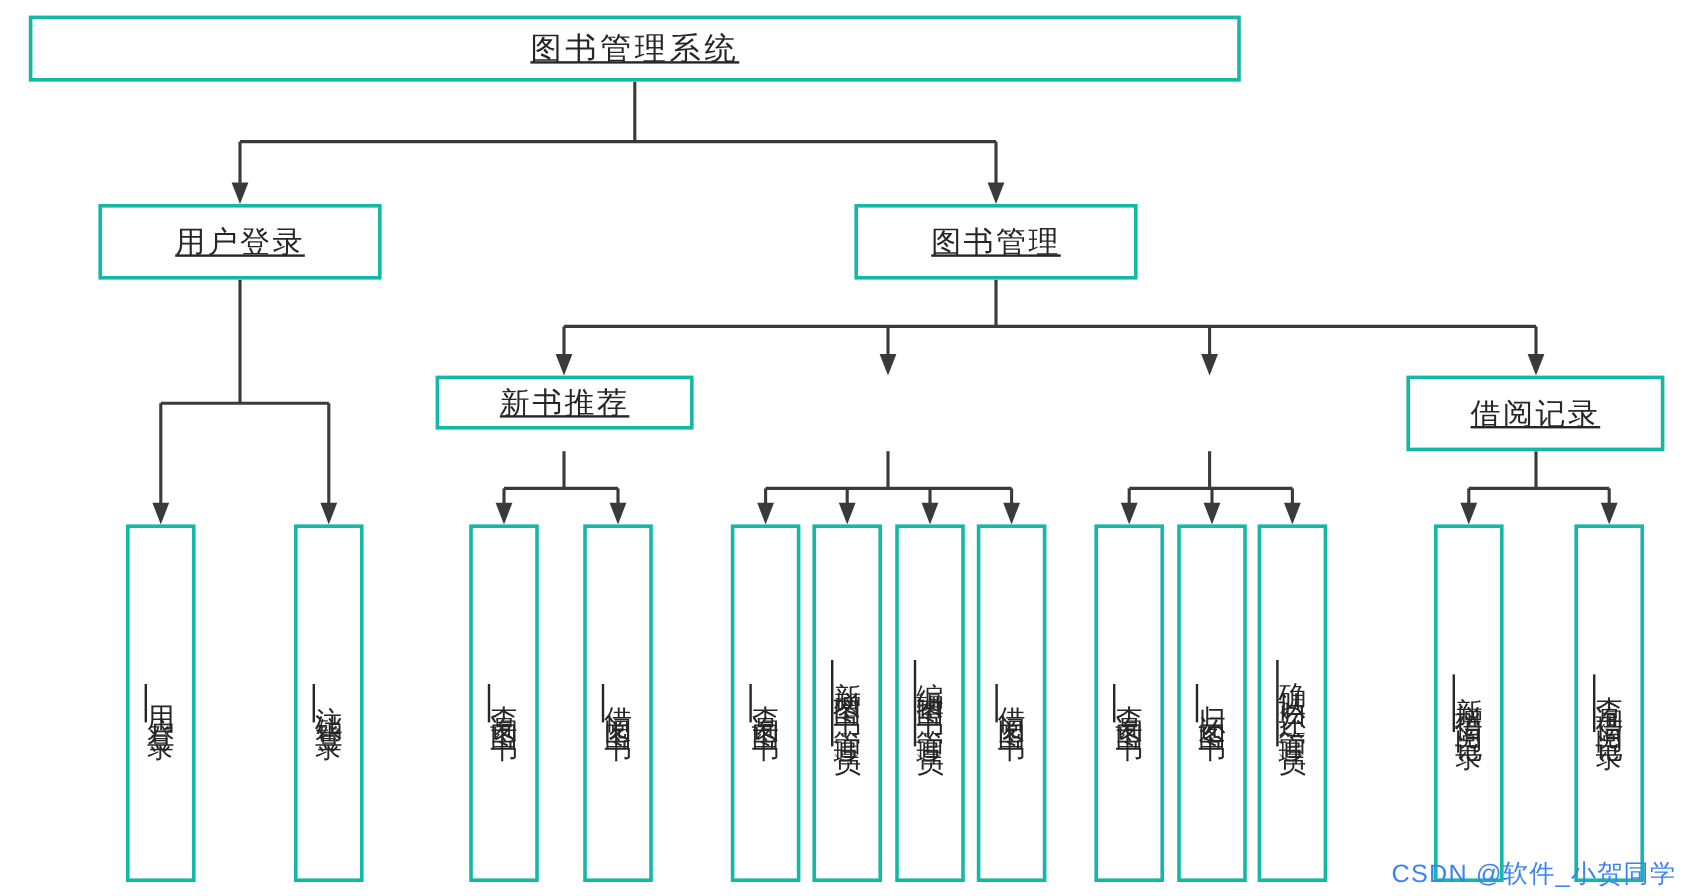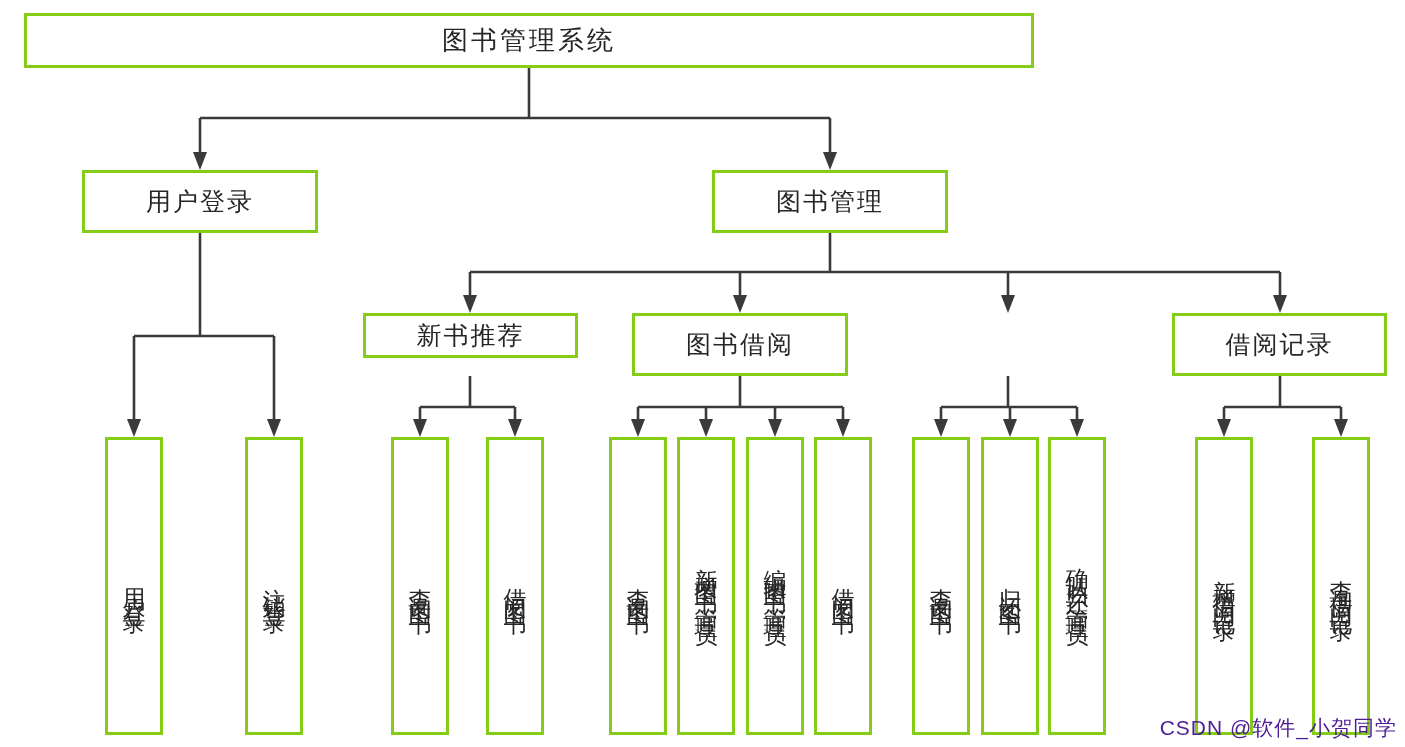--- a/index.html
+++ b/index.html
@@ -23,25 +23,26 @@
     stroke-width: 2.6;
     fill: none;
   }
   svg.wires polygon {
     fill: #3a3a3a;
     stroke: none;
   }
   .node {
     position: absolute;
     background: #ffffff;
-    border: 3px solid #84cc16;
+    border: 3px solid #14b8a6;
     display: flex;
     align-items: center;
     justify-content: center;
     text-align: center;
+    text-decoration: underline;
   }
   .h-node span {
     font-size: 25px;
     letter-spacing: 2px;
     white-space: nowrap;
   }
   .root-node span {
     font-size: 26px;
     letter-spacing: 3px;
   }
@@ -54,21 +55,21 @@
     text-orientation: mixed;
     font-size: 23px;
     line-height: 1;
     letter-spacing: 8px;
   }
   .watermark {
     position: absolute;
     right: 8px;
     bottom: 5px;
     font-size: 21px;
-    color: #4c1d95;
+    color: #3b82f6;
     letter-spacing: 1px;
     white-space: nowrap;
   }
 </style>
 </head>
 <body>
 
 <div class="stage">
 
   <svg class="wires" viewBox="0 0 1405 747" xmlns="http://www.w3.org/2000/svg">
@@ -154,23 +155,20 @@
   <div class="node h-node" style="left:82px; top:170px; width:236px; height:63px;">
     <span>用户登录</span>
   </div>
   <div class="node h-node" style="left:712px; top:170px; width:236px; height:63px;text-align:center;">
     <span>图书管理</span>
   </div>
 
   <div class="node h-node" style="left:363px; top:313px; width:215px; height:45px;">
     <span>新书推荐</span>
   </div>
-  <div class="node h-node" style="left:632px; top:313px; width:216px; height:63px;">
-    <span>图书借阅</span>
-  </div>
   <div class="node h-node" style="left:1172px; top:313px; width:215px; height:63px;">
     <span>借阅记录</span>
   </div>
 
   <div class="node leaf" style="left:105px; top:437px;">
     <span>用户登录</span>
   </div>
   <div class="node leaf" style="left:245px; top:437px;">
     <span>注销登录</span>
   </div>

